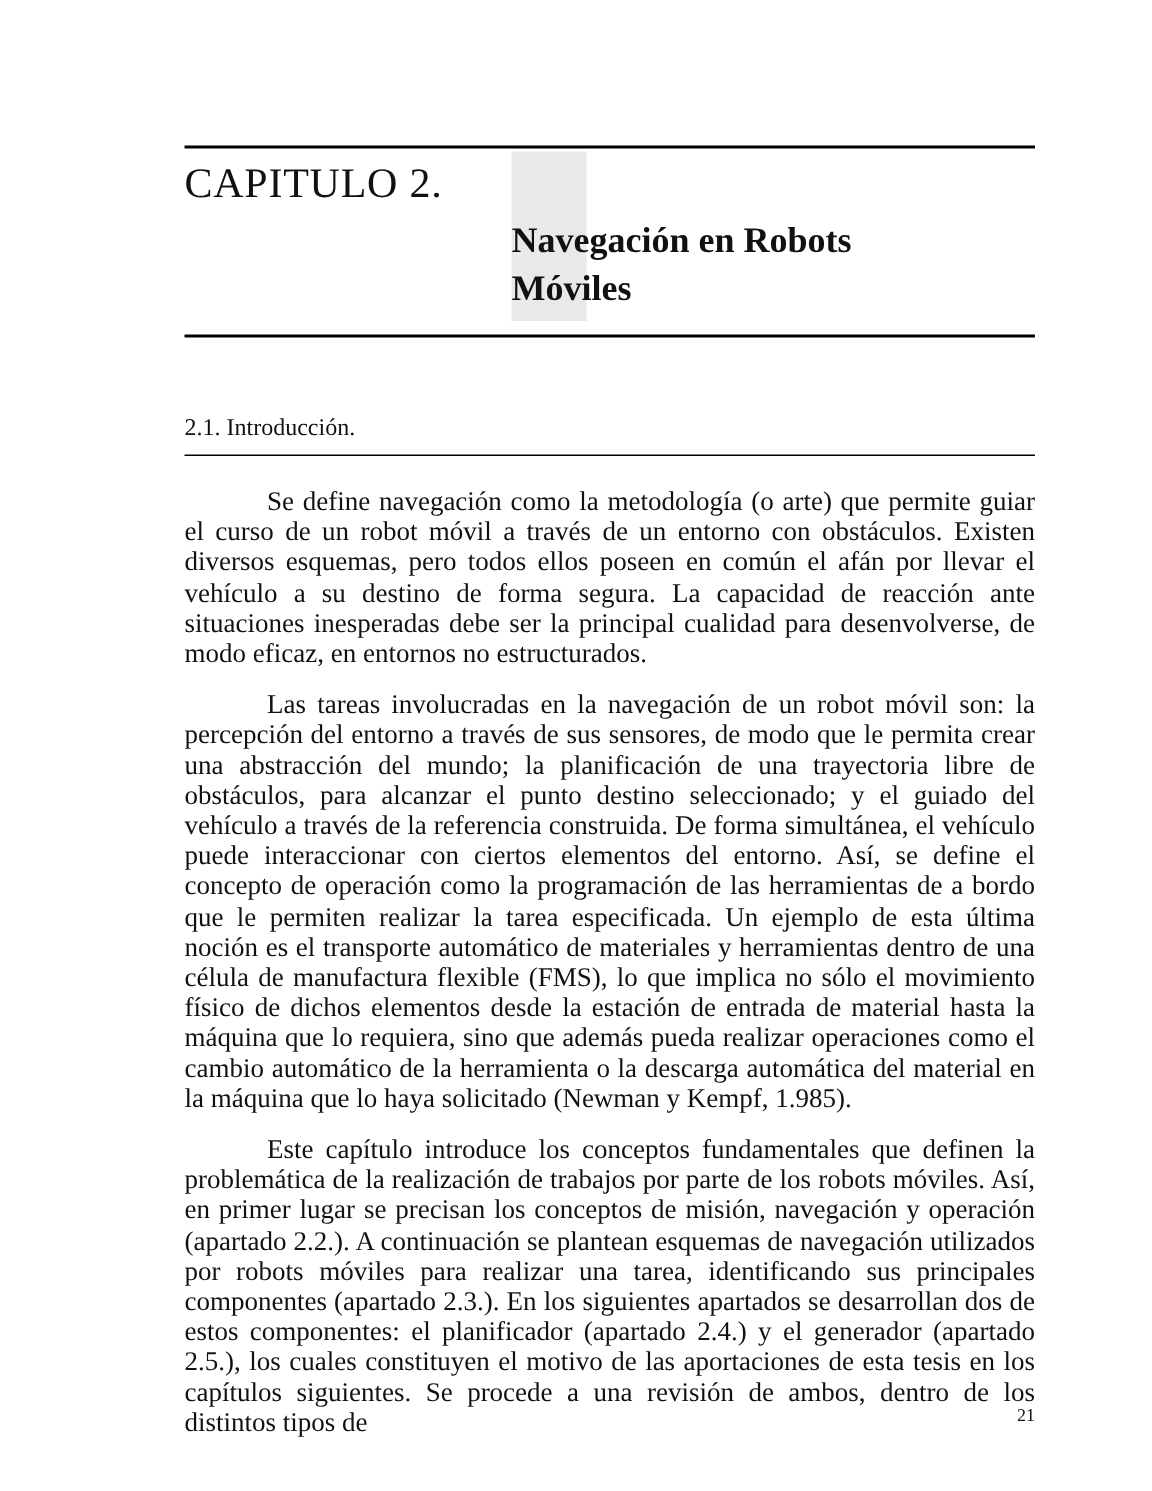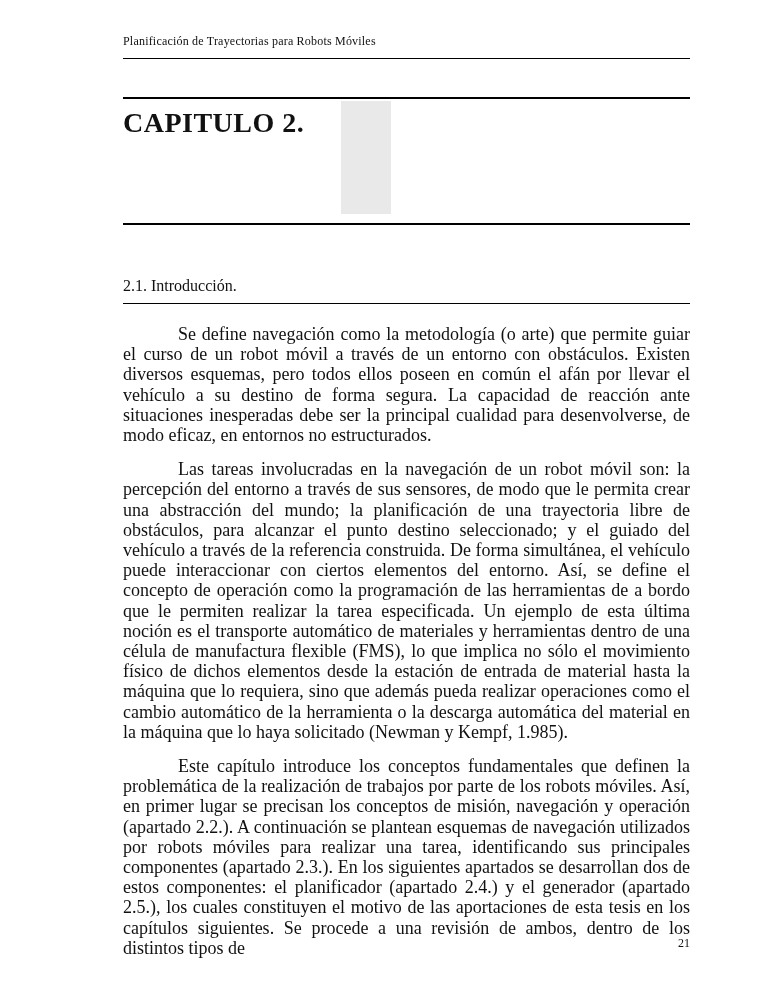--- a/index.html
+++ b/index.html
@@ -46,21 +46,21 @@
     top: 2px;
     width: 50px;
     height: 113px;
     background: #e9e9e9;
   }
   .chapter-label {
     position: absolute;
     left: 0;
     top: 8px;
     font-size: 28px;
-    font-weight: bold;
+    font-weight: normal;
     letter-spacing: 0.5px;
   }
   .chapter-title {
     position: absolute;
     left: 218px;
     top: 46px;
     width: 300px;
     font-size: 24px;
     font-weight: bold;
     line-height: 32px;
@@ -99,25 +99,25 @@
     top: 936px;
     right: 78px;
     font-size: 12px;
   }
 </style>
 </head>
 <body>
 
 <div class="page">
 
-  <div class="running-header">Planificación de Trayectorias para Robots Móviles</div>
 
   <div class="chapter-block">
     <div class="chapter-gray-box"></div>
     <div class="chapter-label">CAPITULO 2.</div>
+    <div class="chapter-title">Navegación en Robots Móviles</div>
   </div>
 
   <div class="section-heading">2.1. Introducción.</div>
 
   <div class="body-text">
     <p>Se define navegación como la metodología (o arte) que permite guiar el curso de un robot móvil a través de un entorno con obstáculos. Existen diversos esquemas, pero todos ellos poseen en común el afán por llevar el vehículo a su destino de forma segura. La capacidad de reacción ante situaciones inesperadas debe ser la principal cualidad para desenvolverse, de modo eficaz, en entornos no estructurados.</p>
     <p>Las tareas involucradas en la navegación de un robot móvil son: la percepción del entorno a través de sus sensores, de modo que le permita crear una abstracción del mundo; la planificación de una trayectoria libre de obstáculos, para alcanzar el punto destino seleccionado; y el guiado del vehículo a través de la referencia construida. De forma simultánea, el vehículo puede interaccionar con ciertos elementos del entorno. Así, se define el concepto de operación como la programación de las herramientas de a bordo que le permiten realizar la tarea especificada. Un ejemplo de esta última noción es el transporte automático de materiales y herramientas dentro de una célula de manufactura flexible (FMS), lo que implica no sólo el movimiento físico de dichos elementos desde la estación de entrada de material hasta la máquina que lo requiera, sino que además pueda realizar operaciones como el cambio automático de la herramienta o la descarga automática del material en la máquina que lo haya solicitado (Newman y Kempf, 1.985).</p>
     <p>Este capítulo introduce los conceptos fundamentales que definen la problemática de la realización de trabajos por parte de los robots móviles. Así, en primer lugar se precisan los conceptos de misión, navegación y operación (apartado 2.2.). A continuación se plantean esquemas de navegación utilizados por robots móviles para realizar una tarea, identificando sus principales componentes (apartado 2.3.). En los siguientes apartados se desarrollan dos de estos componentes: el planificador (apartado 2.4.) y el generador (apartado 2.5.), los cuales constituyen el motivo de las aportaciones de esta tesis en los capítulos siguientes. Se procede a una revisión de ambos, dentro de los distintos tipos de</p>
   </div>
 

